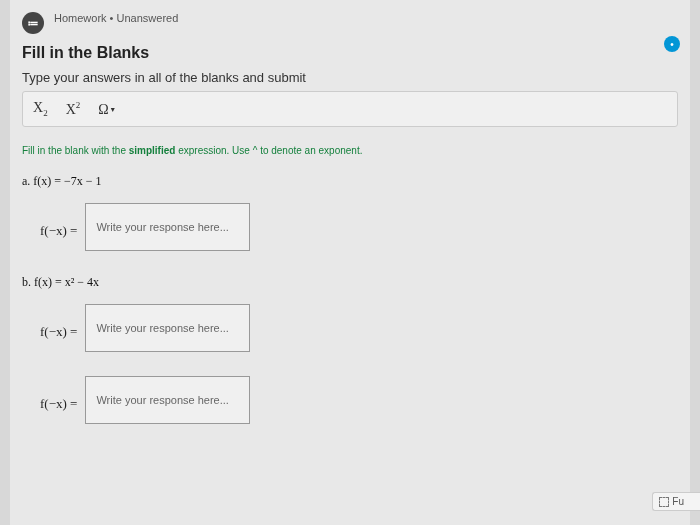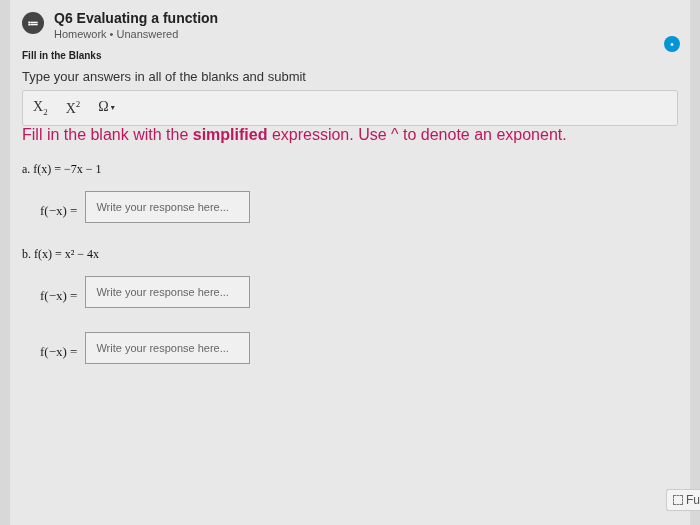--- a/index.html
+++ b/index.html
@@ -33,48 +33,49 @@
     align-items: center;
     justify-content: center;
     font-size: 11px;
     font-weight: bold;
     margin-top: 2px;
   }
   .q-title { font-weight: 700; font-size: 14px; color: #222; }
   .q-sub { font-size: 11px; color: #555; margin-top: 2px; }
   .section-title {
     font-weight: 700;
-    font-size: 10px;
+    font-size: 16px;
     color: #222;
     margin: 10px 0 8px 0;
   }
   .section-sub {
     font-size: 13px;
     color: #333;
     margin-bottom: 6px;
   }
   .toolbar {
     border: 1px solid #ccc;
     border-radius: 3px;
     background: #f0f0f0;
     padding: 8px 10px;
     display: flex;
-    align-items: flex-start;
+    align-items: flex-end;
     gap: 18px;
     font-family: "Times New Roman", serif;
     color: #333;
+    margin-bottom: 18px;
   }
   .tool-sub { font-size: 14px; position: relative; }
   .tool-sub sub { font-size: 9px; vertical-align: sub; }
   .tool-sub sup { font-size: 9px; vertical-align: super; }
   .tool-omega { font-size: 14px; display:flex; align-items:center; gap:2px;}
   .tool-caret { font-size: 8px; }
   .instruction {
-    font-size: 16px;
-    color: #be185d;
+    font-size: 10px;
+    color: #15803d;
     margin-bottom: 18px;
   }
   .instruction b { font-weight: 700; }
   .problem-label {
     font-size: 12px;
     color: #111;
     margin-bottom: 14px;
     font-family: Arial, sans-serif;
   }
   .math { font-family: "Times New Roman", serif; }
@@ -86,21 +87,21 @@
   }
   .answer-lhs {
     font-size: 13px;
     color: #222;
     font-family: "Times New Roman", serif;
     margin-top: 9px;
   }
   .answer-input {
     border: 1px solid #999;
     background: #f0f0f0;
-    padding: 9px 10px;
+    padding: 17px 10px;
     font-size: 11px;
     color: #666;
     width: 165px;
     font-family: inherit;
   }
   .answer-input::placeholder { color: #666; }
   .blue-dot {
     position: absolute;
     top: 36px;
     right: 10px;
@@ -112,42 +113,41 @@
     font-size:10px;
   }
   .fu-badge {
     position: absolute;
     bottom: 14px;
     right: 0;
     background: #f4f4f4;
     border: 1px solid #ccc;
     border-right: none;
     border-radius: 3px 0 0 3px;
-    padding: 3px 0 3px 6px;
-    font-size: 12px;
+    padding: 3px 16px 3px 6px;
+    font-size: 10px;
     color: #555;
     display:flex;
     align-items:center;
     gap:3px;
   }
   .fu-icon {
     width:10px;height:10px;border:1px dashed #777;
   }
 </style>
 </head>
 <body>
 
 <div class="page">
 
   <div class="blue-dot">•</div>
 
   <div class="header-row">
     <div class="q-icon">≔</div>
     <div>
-      <div class="q-title">Q6 Evaluating a function</div>
       <div class="q-sub">Homework • Unanswered</div>
     </div>
   </div>
 
   <div class="section-title">Fill in the Blanks</div>
   <div class="section-sub">Type your answers in all of the blanks and submit</div>
 
   <div class="toolbar">
     <span class="tool-sub">
       <span>X</span><sub>2</sub>

